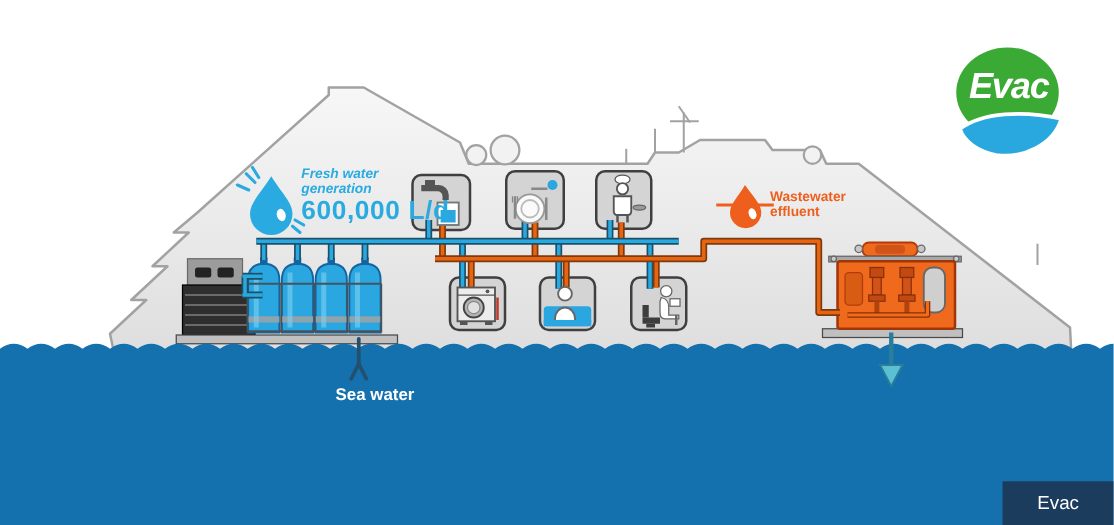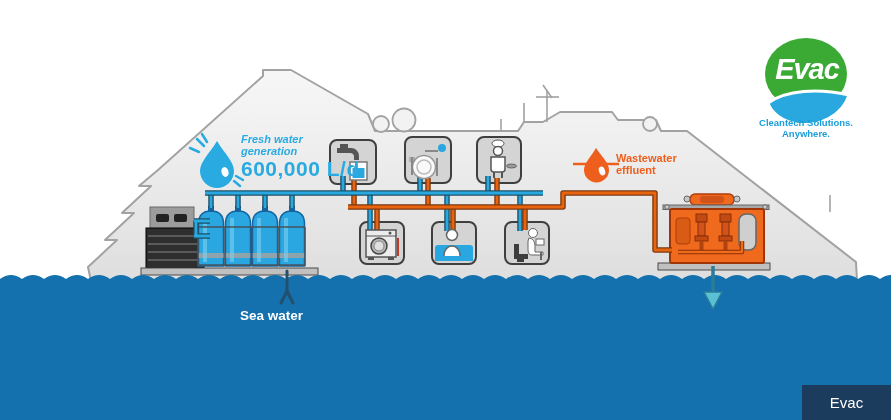--- a/index.html
+++ b/index.html
@@ -5,21 +5,21 @@
   html,body{margin:0;padding:0;background:#ffffff;}
   #stage{
     position:relative;width:891px;height:420px;overflow:hidden;
     background:#ffffff;font-family:"Liberation Sans",sans-serif;
   }
   #scene{position:absolute;left:0;top:0;}
   .lbl{position:absolute;font-weight:bold;white-space:pre;}
   .freshTitle{left:241px;top:133px;font-size:11px;line-height:12px;color:#29abe2;font-style:italic;}
   .freshCap{left:241px;top:157px;font-size:21px;letter-spacing:.5px;color:#29abe2;text-align:right;}
   .wasteTitle{left:616px;top:152px;font-size:11px;line-height:12px;color:#ee5f1d;}
-  .seaLbl{left:240px;top:308px;width:120px;font-size:13.5px;color:#ffffff;}
+  .seaLbl{left:240px;top:308px;width:120px;text-align:center;font-size:13.5px;color:#ffffff;}
   .effLbl{left:685px;top:308px;width:124px;text-align:center;font-size:13.5px;color:#ffffff;}
   .logoWord{left:767px;top:53px;width:80px;text-align:center;font-size:29px;
     font-style:italic;color:#ffffff;letter-spacing:-1px;}
   .tagline{left:742px;top:118px;width:128px;text-align:center;font-size:9.5px;
     line-height:10.5px;color:#1b9dd9;}
   .footerBadge{position:absolute;right:0;bottom:0;width:89px;height:35px;
     background:#1c3c5e;color:#ffffff;font-size:15px;line-height:35px;
     text-align:center;font-weight:normal;}
 </style>
 </head>
@@ -263,16 +263,15 @@
     <ellipse cx="806" cy="74" rx="41" ry="36" fill="#3aaa35"></ellipse>
     <path d="M768,103 C786,90 818,88 849,95 C843,116 818,127 797,124 C782,121 771,113 768,103 Z" fill="#29a8e0" stroke="#ffffff" stroke-width="3"></path>
   </g>
 </svg>
 
 <div class="lbl freshTitle"><span>Fresh water</span><br><span>generation</span></div>
 <div class="lbl freshCap">600,000 L/d</div>
 <div class="lbl wasteTitle"><span>Wastewater</span><br><span>effluent</span></div>
 <div class="lbl seaLbl">Sea water</div>
 <div class="lbl logoWord">Evac</div>
-<div class="lbl tagline"><span>Cleantech Solutions.</span><br><span>Anywhere.</span></div>
 <div class="footerBadge">Evac</div>
 
 </div>
 
 </body></html>

